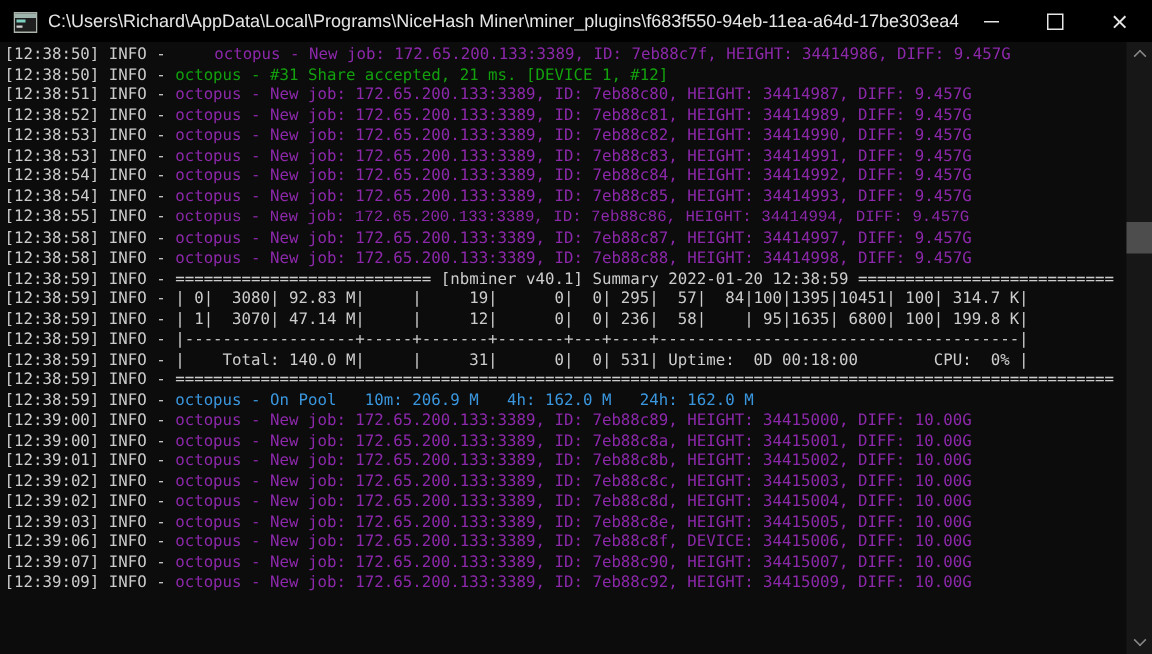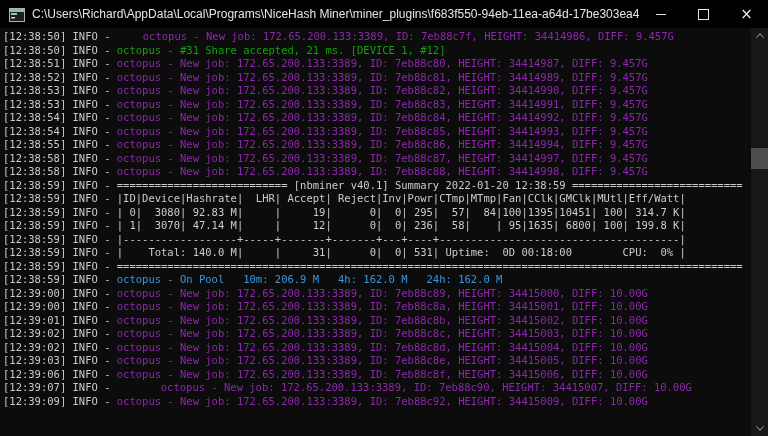--- a/index.html
+++ b/index.html
@@ -70,39 +70,38 @@
 
   <div class="console" id="console-lines">
       <div class="line"><span>[12:38:50] INFO - </span><span style="color: rgb(140, 40, 170); margin-left: 26px;">octopus - New job: 172.65.200.133:3389, ID: 7eb88c7f, HEIGHT: 34414986, DIFF: 9.457G</span></div>
       <div class="line"><span>[12:38:50] INFO - </span><span style="color: rgb(19, 161, 14);">octopus - #31 Share accepted, 21 ms. [DEVICE 1, #12]</span></div>
       <div class="line"><span>[12:38:51] INFO - </span><span style="color: rgb(140, 40, 170);">octopus - New job: 172.65.200.133:3389, ID: 7eb88c80, HEIGHT: 34414987, DIFF: 9.457G</span></div>
       <div class="line"><span>[12:38:52] INFO - </span><span style="color: rgb(140, 40, 170);">octopus - New job: 172.65.200.133:3389, ID: 7eb88c81, HEIGHT: 34414989, DIFF: 9.457G</span></div>
       <div class="line"><span>[12:38:53] INFO - </span><span style="color: rgb(140, 40, 170);">octopus - New job: 172.65.200.133:3389, ID: 7eb88c82, HEIGHT: 34414990, DIFF: 9.457G</span></div>
       <div class="line"><span>[12:38:53] INFO - </span><span style="color: rgb(140, 40, 170);">octopus - New job: 172.65.200.133:3389, ID: 7eb88c83, HEIGHT: 34414991, DIFF: 9.457G</span></div>
       <div class="line"><span>[12:38:54] INFO - </span><span style="color: rgb(140, 40, 170);">octopus - New job: 172.65.200.133:3389, ID: 7eb88c84, HEIGHT: 34414992, DIFF: 9.457G</span></div>
       <div class="line"><span>[12:38:54] INFO - </span><span style="color: rgb(140, 40, 170);">octopus - New job: 172.65.200.133:3389, ID: 7eb88c85, HEIGHT: 34414993, DIFF: 9.457G</span></div>
-      <div class="line"><span>[12:38:55] INFO - </span><span style="color: rgb(140, 40, 170);">octopus - New job: 172.65.200.133:3389, ID: 7eb88c86, HEIGHT: 34414994, DIFF: 9.457G</span></div>
+      <div class="line"><span>[12:38:55] INFO - </span><span style="color: rgb(140, 40, 170); font-family: Liberation Mono, monospace;">octopus - New job: 172.65.200.133:3389, ID: 7eb88c86, HEIGHT: 34414994, DIFF: 9.457G</span></div>
       <div class="line"><span>[12:38:58] INFO - </span><span style="color: rgb(140, 40, 170);">octopus - New job: 172.65.200.133:3389, ID: 7eb88c87, HEIGHT: 34414997, DIFF: 9.457G</span></div>
       <div class="line"><span>[12:38:58] INFO - </span><span style="color: rgb(140, 40, 170);">octopus - New job: 172.65.200.133:3389, ID: 7eb88c88, HEIGHT: 34414998, DIFF: 9.457G</span></div>
       <div class="line"><span>[12:38:59] INFO - </span><span style="color: rgb(204, 204, 204);">=========================== [nbminer v40.1] Summary 2022-01-20 12:38:59 ===========================</span></div>
-      <div class="line"><span>[12:38:59] INFO - </span><span style="color: rgb(204, 204, 204);">|ID|Device|Hashrate|  LHR| Accept| Reject|Inv|Powr|CTmp|MTmp|Fan|CClk|GMClk|MUtl|Eff/Watt|</span></div>
       <div class="line"><span>[12:38:59] INFO - </span><span style="color: rgb(204, 204, 204);">| 0|  3080| 92.83 M|     |     19|      0|  0| 295|  57|  84|100|1395|10451| 100| 314.7 K|</span></div>
       <div class="line"><span>[12:38:59] INFO - </span><span style="color: rgb(204, 204, 204);">| 1|  3070| 47.14 M|     |     12|      0|  0| 236|  58|    | 95|1635| 6800| 100| 199.8 K|</span></div>
       <div class="line"><span>[12:38:59] INFO - </span><span style="color: rgb(204, 204, 204);">|------------------+-----+-------+-------+---+----+--------------------------------------|</span></div>
       <div class="line"><span>[12:38:59] INFO - </span><span style="color: rgb(204, 204, 204);">|    Total: 140.0 M|     |     31|      0|  0| 531| Uptime:  0D 00:18:00        CPU:  0% |</span></div>
       <div class="line"><span>[12:38:59] INFO - </span><span style="color: rgb(204, 204, 204);">===================================================================================================</span></div>
       <div class="line"><span>[12:38:59] INFO - </span><span style="color: rgb(58, 150, 221);">octopus - On Pool   10m: 206.9 M   4h: 162.0 M   24h: 162.0 M</span></div>
       <div class="line"><span>[12:39:00] INFO - </span><span style="color: rgb(140, 40, 170);">octopus - New job: 172.65.200.133:3389, ID: 7eb88c89, HEIGHT: 34415000, DIFF: 10.00G</span></div>
       <div class="line"><span>[12:39:00] INFO - </span><span style="color: rgb(140, 40, 170);">octopus - New job: 172.65.200.133:3389, ID: 7eb88c8a, HEIGHT: 34415001, DIFF: 10.00G</span></div>
       <div class="line"><span>[12:39:01] INFO - </span><span style="color: rgb(140, 40, 170); text-align: center;">octopus - New job: 172.65.200.133:3389, ID: 7eb88c8b, HEIGHT: 34415002, DIFF: 10.00G</span></div>
       <div class="line"><span>[12:39:02] INFO - </span><span style="color: rgb(140, 40, 170);">octopus - New job: 172.65.200.133:3389, ID: 7eb88c8c, HEIGHT: 34415003, DIFF: 10.00G</span></div>
       <div class="line"><span>[12:39:02] INFO - </span><span style="color: rgb(140, 40, 170);">octopus - New job: 172.65.200.133:3389, ID: 7eb88c8d, HEIGHT: 34415004, DIFF: 10.00G</span></div>
       <div class="line"><span>[12:39:03] INFO - </span><span style="color: rgb(140, 40, 170);">octopus - New job: 172.65.200.133:3389, ID: 7eb88c8e, HEIGHT: 34415005, DIFF: 10.00G</span></div>
-      <div class="line"><span>[12:39:06] INFO - </span><span style="color: rgb(140, 40, 170);">octopus - New job: 172.65.200.133:3389, ID: 7eb88c8f, HEIGHT: 34415006, DIFF: 10.00G</span></div>
-      <div class="line"><span>[12:39:07] INFO - </span><span style="color: rgb(140, 40, 170); margin-left: 44px;">octopus - New job: 172.65.200.133:3389, ID: 7eb88c90, HEIGHT: 34415007, DIFF: 10.00G</span></div>
+      <div class="line"><span>[12:39:06] INFO - </span><span style="color: rgb(140, 40, 170);">octopus - New job: 172.65.200.133:3389, ID: 7eb88c8f, DEVICE: 34415006, DIFF: 10.00G</span></div>
+      <div class="line"><span>[12:39:07] INFO - </span><span style="color: rgb(140, 40, 170);">octopus - New job: 172.65.200.133:3389, ID: 7eb88c90, HEIGHT: 34415007, DIFF: 10.00G</span></div>
       <div class="line"><span>[12:39:09] INFO - </span><span style="color: rgb(140, 40, 170);">octopus - New job: 172.65.200.133:3389, ID: 7eb88c92, HEIGHT: 34415009, DIFF: 10.00G</span></div>
     </div>
 
   <div class="scrollbar">
     <div class="sb-btn top">
       <i class="chev up"></i>
     </div>
     <div class="sb-track">
       <div class="sb-thumb"></div>
     </div>

